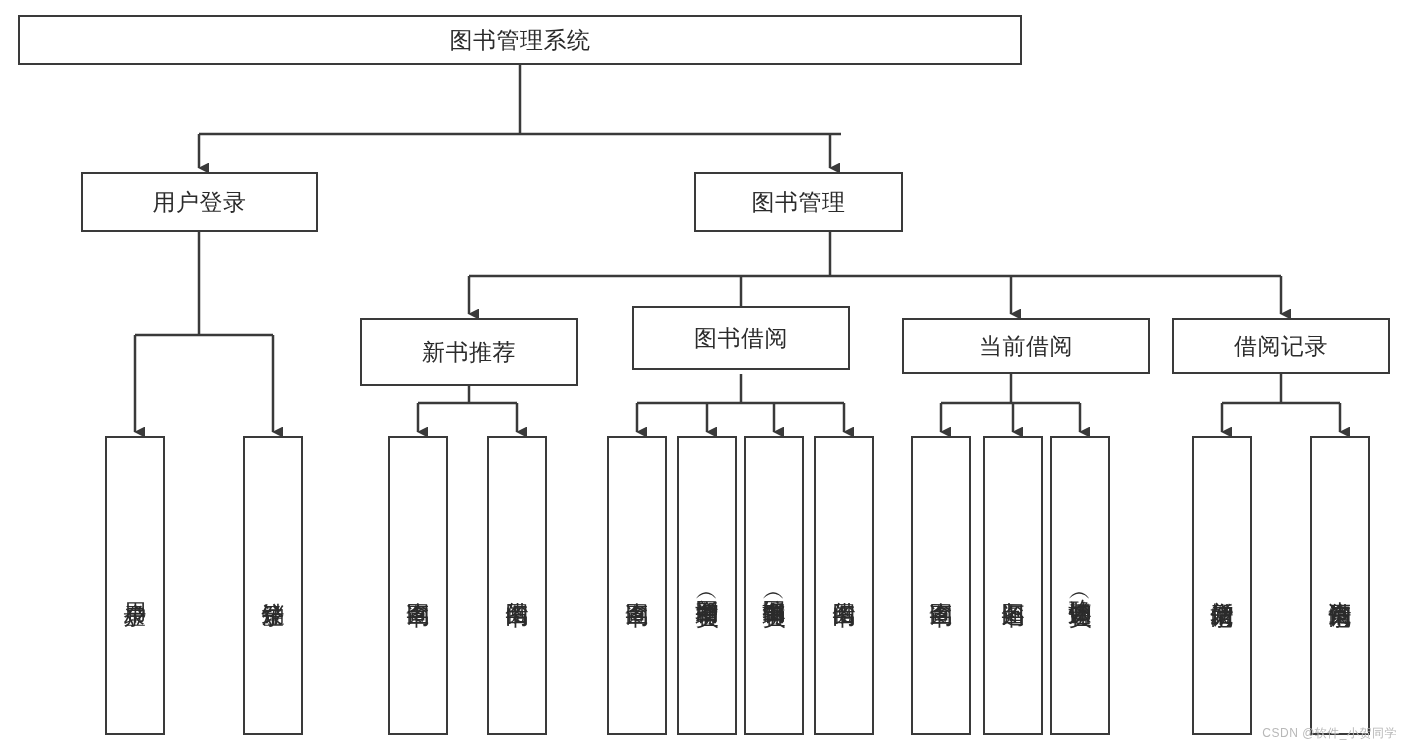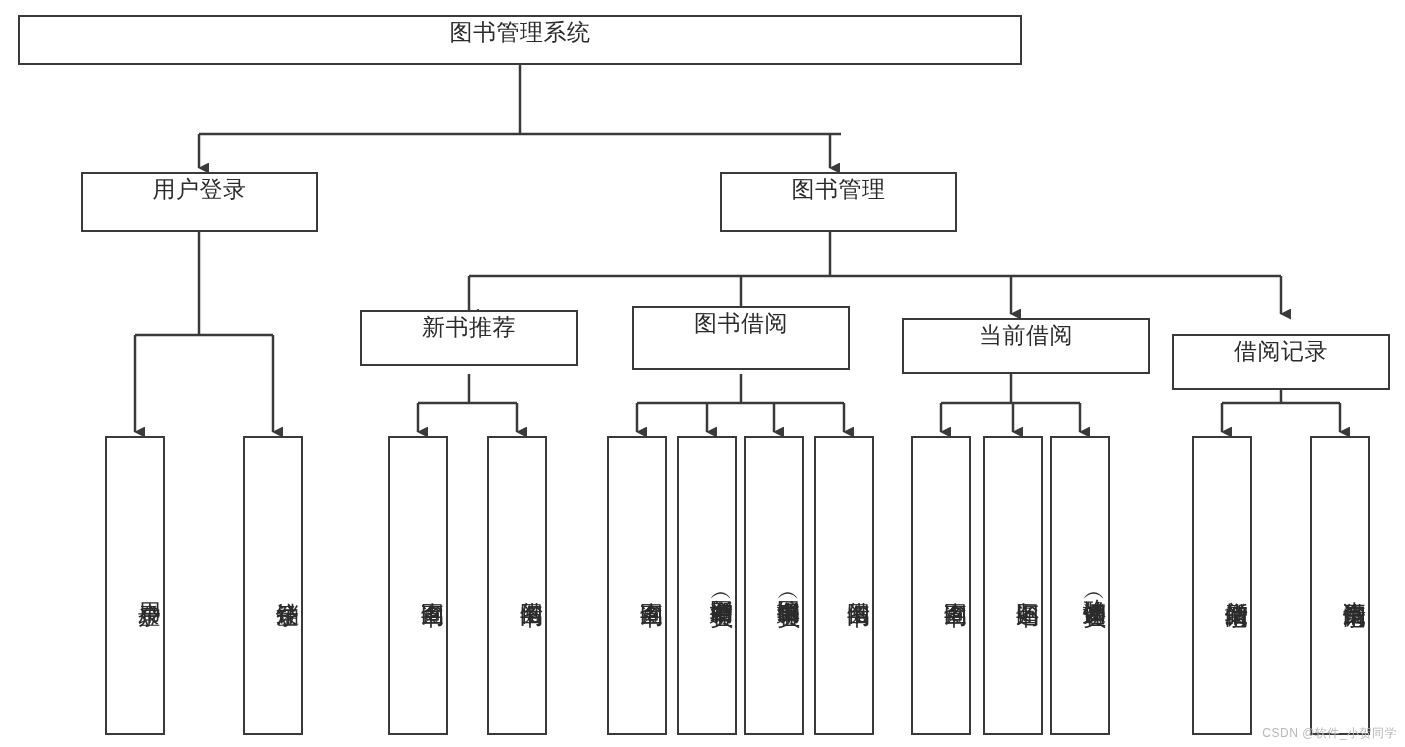--- a/index.html
+++ b/index.html
@@ -24,21 +24,21 @@
     width: 1405px;
     height: 747px;
     pointer-events: none;
   }
   .node {
     position: absolute;
     box-sizing: border-box;
     border: 2.5px solid #3a3a3a;
     background: #ffffff;
     display: flex;
-    align-items: flex-start;
+    align-items: center;
     justify-content: center;
     color: #2b2b2b;
   }
   .node.horiz {
     font-size: 23px;
     letter-spacing: 0.5px;
   }
   .node.vert {
     writing-mode: vertical-rl;
     text-orientation: upright;
@@ -120,34 +120,34 @@
     </g>
   </svg>
 
   <div class="node horiz" style="left:18px; top:15px; width:1004px; height:50px;">
     <span>图书管理系统</span>
   </div>
 
   <div class="node horiz" style="left:81px; top:172px; width:237px; height:60px;">
     <span>用户登录</span>
   </div>
-  <div class="node horiz" style="left:720px; top:172px; width:237px; height:60px;">
+  <div class="node horiz" style="left:694px; top:172px; width:209px; height:60px;">
     <span>图书管理</span>
   </div>
 
-  <div class="node horiz" style="left:360px; top:310px; width:218px; height:56px;">
+  <div class="node horiz" style="left:360px; top:318px; width:218px; height:68px;">
     <span>新书推荐</span>
   </div>
   <div class="node horiz" style="left:632px; top:306px; width:218px; height:64px;">
     <span>图书借阅</span>
   </div>
   <div class="node horiz" style="left:902px; top:318px; width:248px; height:56px;">
     <span>当前借阅</span>
   </div>
-  <div class="node horiz" style="left:1172px; top:318px; width:218px; height:56px;margin-top:16px;">
+  <div class="node horiz" style="left:1172px; top:318px; width:218px; height:56px;">
     <span>借阅记录</span>
   </div>
 
   <div class="node vert" style="left:105px; top:436px; width:60px; height:299px;">
     <span class="vtext">用户登录</span>
   </div>
   <div class="node vert" style="left:243px; top:436px; width:60px; height:299px;">
     <span class="vtext">注销登录</span>
   </div>
   <div class="node vert" style="left:388px; top:436px; width:60px; height:299px;">

